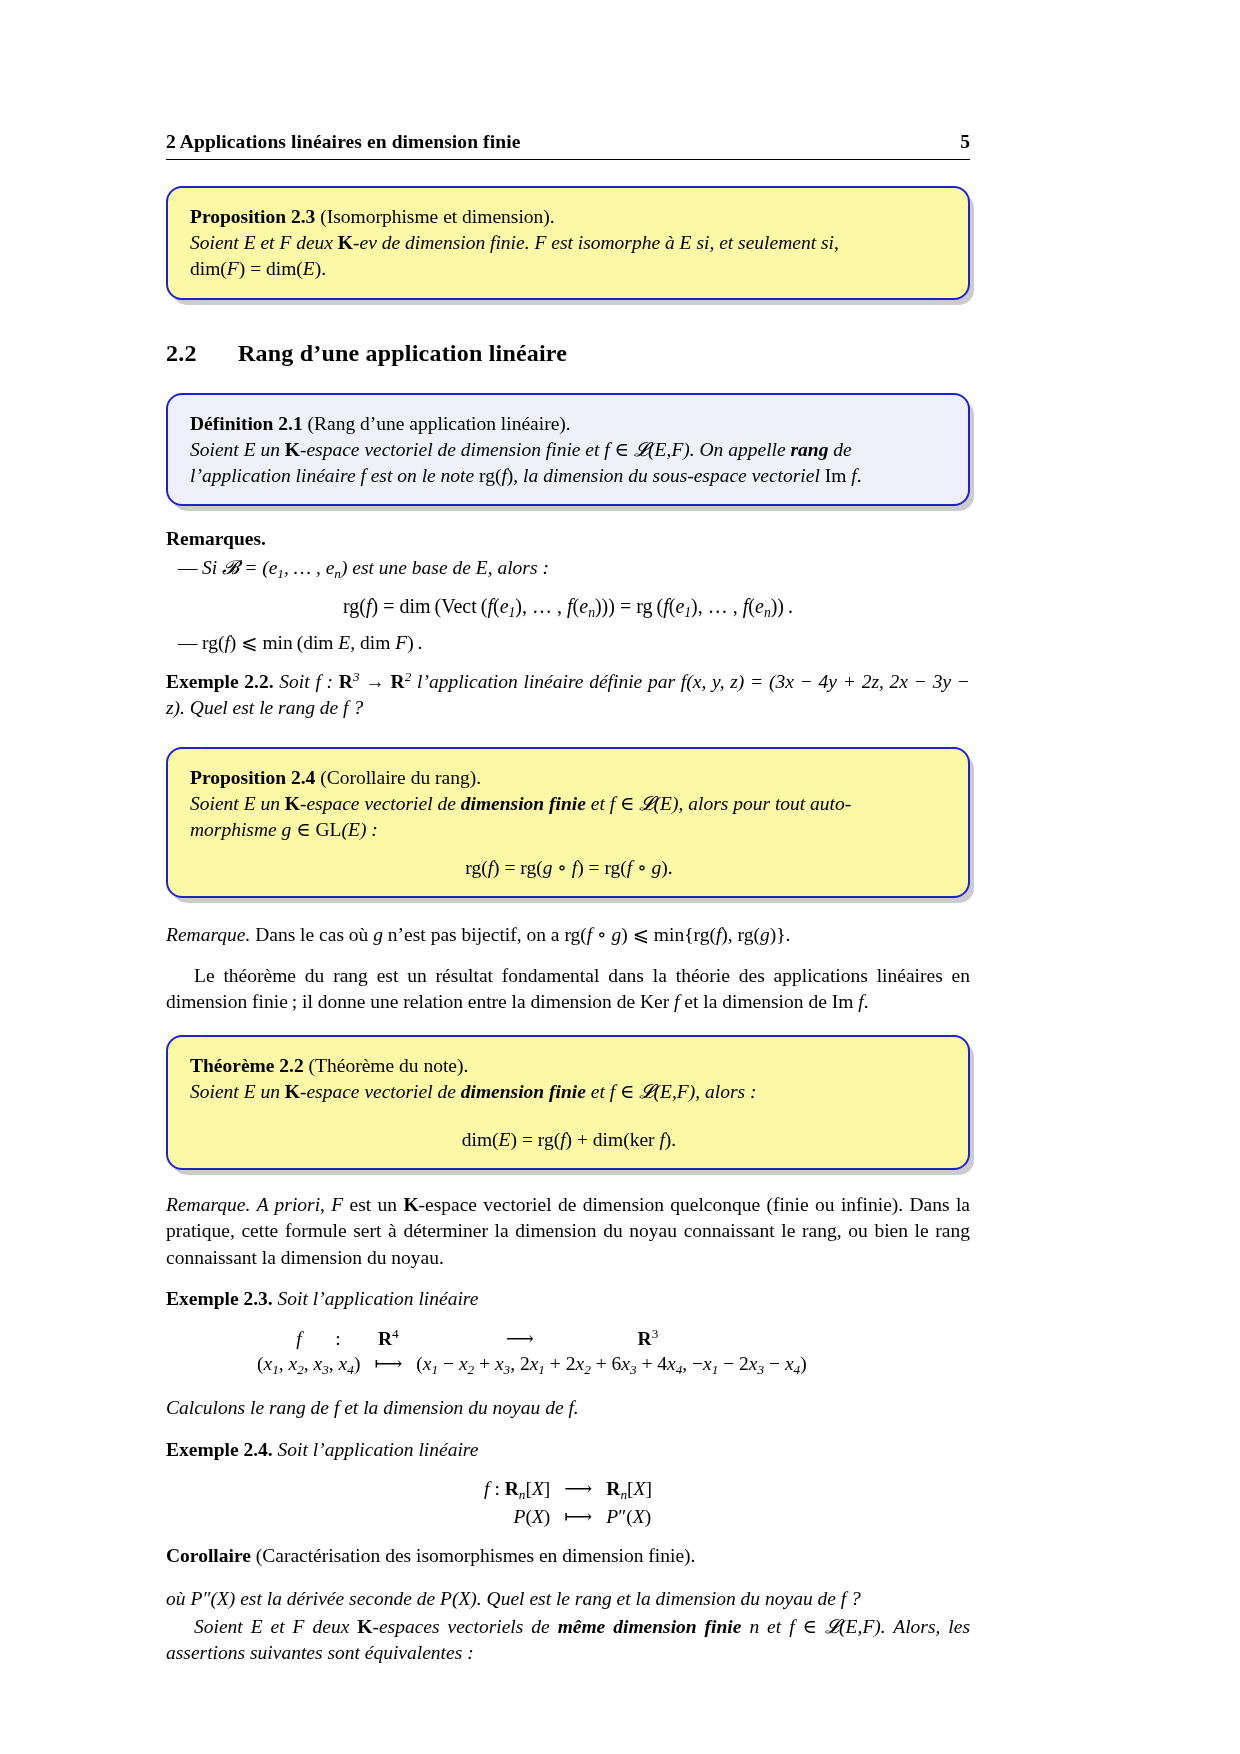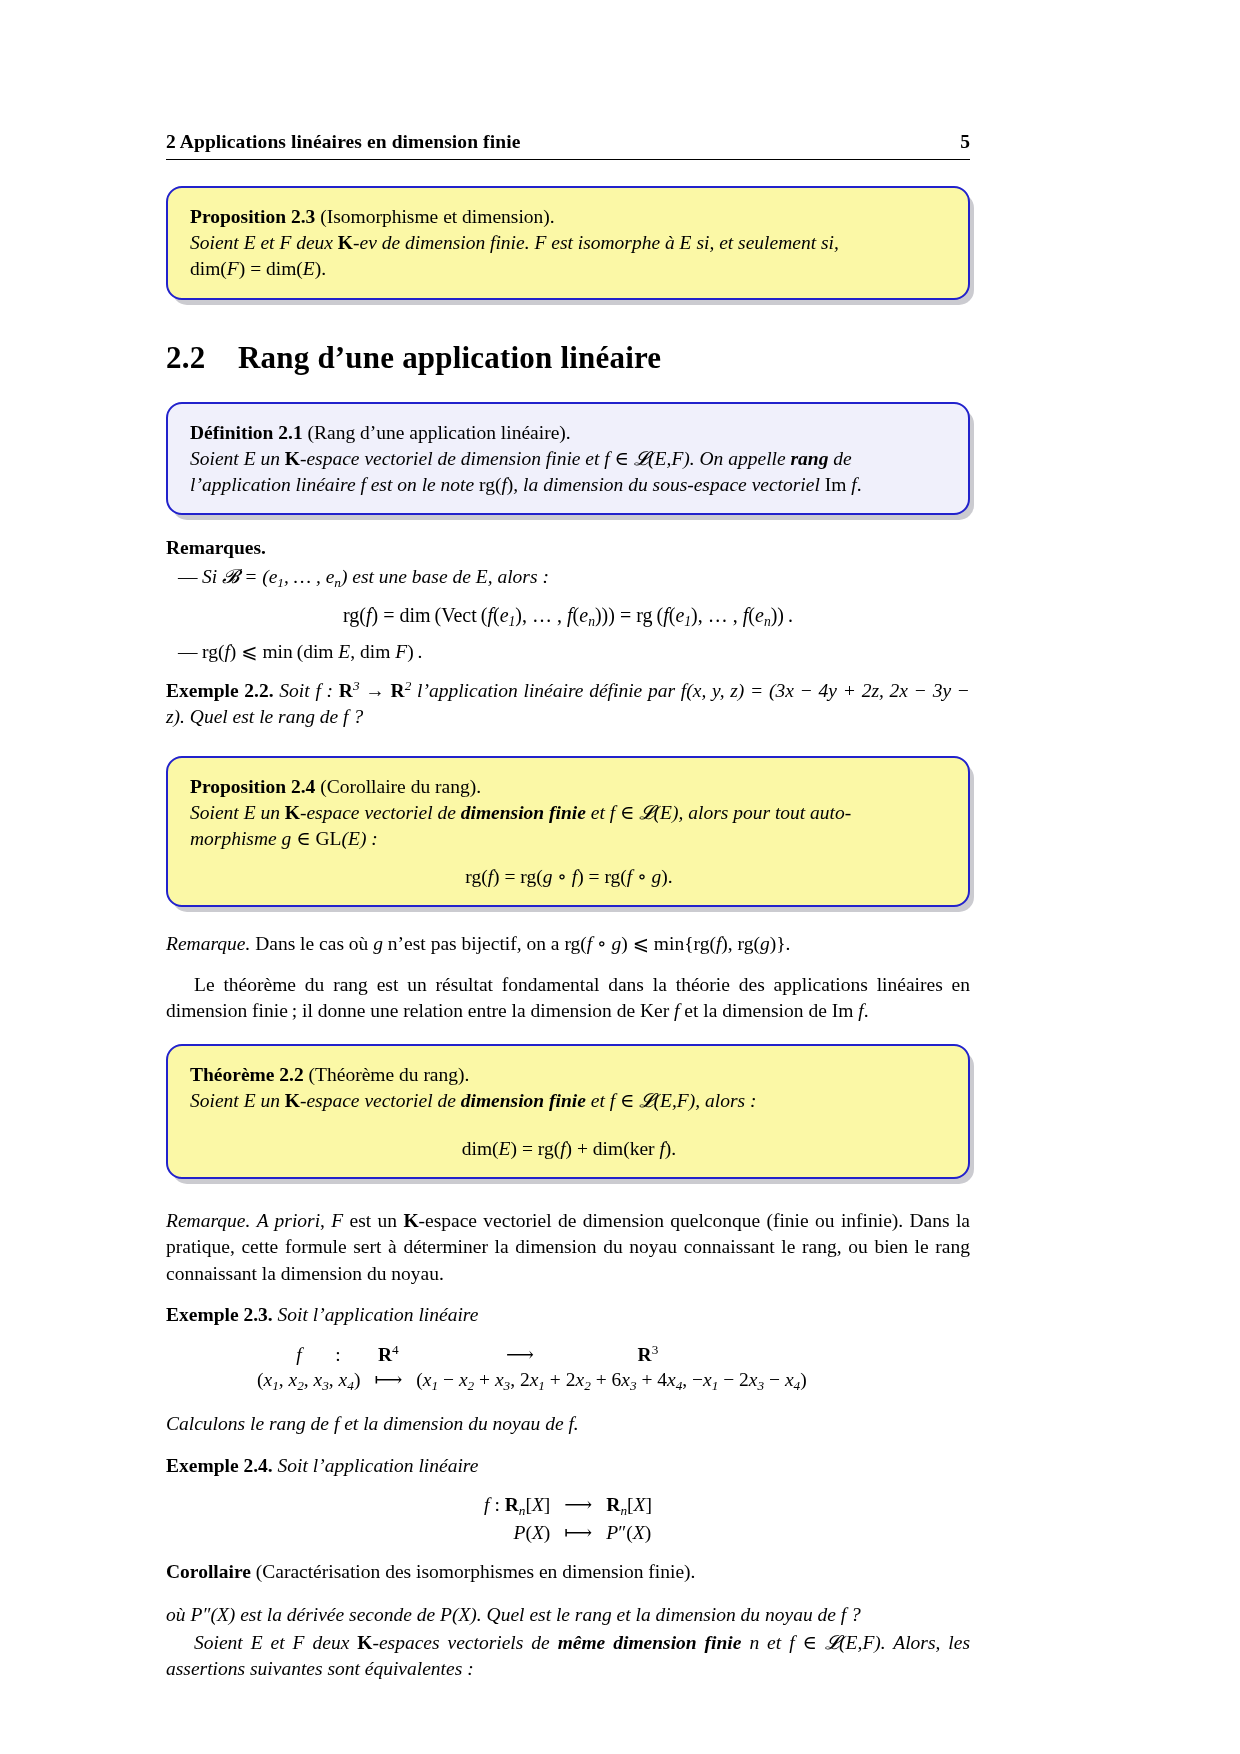--- a/index.html
+++ b/index.html
@@ -47,21 +47,21 @@
   .tbox.yellow { background:#fbf8a6; }
   .tbox.blueish { background:#f0f0fb; }
   .tbox .head { font-weight:bold; }
   .tbox .head .paren { font-weight:normal; }
   .tbox p { margin:0; }
   .tbox .jline { text-align:justify; text-justify:inter-word; font-style:italic; }
   .tbox .dispmath { text-align:center; font-style:normal; margin-top:11px; }
 
   
   h2.sec {
-    font-size:31px; font-weight:bold;
+    font-size:24px; font-weight:bold;
     margin:40px 0 8px 0;
     letter-spacing:.2px;
   }
   h2.sec .num { display:inline-block; width:72px; }
 
   
   p.para { margin:15px 0 0 0; font-size:19.5px; line-height:1.345; text-align:justify; }
   p.noind { text-indent:0; }
   p.ind { text-indent:28px; }
 
@@ -165,31 +165,31 @@
     <i>Remarque.</i>
     <span> Dans le cas où <i>g</i> n’est pas bijectif, on a rg(<i>f</i> ∘ <i>g</i>) ⩽ min{rg(<i>f</i>), rg(<i>g</i>)}.</span>
   </p>
 
   <p class="para ind" style="margin-top:15px;">
     Le théorème du rang est un résultat fondamental dans la théorie des applications linéaires en dimension finie ; il donne une relation entre la dimension de Ker <i>f</i> et la dimension de Im <i>f</i>.
   </p>
 
   <div class="tbox yellow" style="margin-top:19px;">
     <p class="head">
-      <span>Théorème 2.2</span><span class="paren"> (Théorème du rang).</span>
+      <span>Théorème 2.2</span><span class="paren"> (Théorème du note).</span>
     </p>
     <p class="jline" style="text-align:left;">
       <i>Soient <span class="mathit">E</span> un</i> <span class="bbf">K</span><i>-espace vectoriel de</i> <b><i>dimension finie</i></b> <i>et <span class="mathit">f</span> ∈ <span style="font-family:'Liberation Serif',serif;">𝓛</span>(<span class="mathit">E</span>,<span class="mathit">F</span>), alors :</i>
     </p>
     <p class="dispmath" style="margin-top:22px;">
       dim(<i>E</i>) = rg(<i>f</i>) + dim(ker <i>f</i>).
     </p>
   </div>
 
-  <p class="para noind" style="margin-top:29px;">
+  <p class="para noind" style="margin-top:22px;">
     <i>Remarque.</i>
     <span> <i>A priori</i>, <i>F</i> est un <b>K</b>-espace vectoriel de dimension quelconque (finie ou infinie). Dans la pratique, cette formule sert à déterminer la dimension du noyau connaissant le rang, ou bien le rang connaissant la dimension du noyau.</span>
   </p>
 
   <p class="para noind" style="">
     <b>Exemple 2.3.</b>
     <i> Soit l’application linéaire</i>
   </p>
 
   <div class="maparray">

